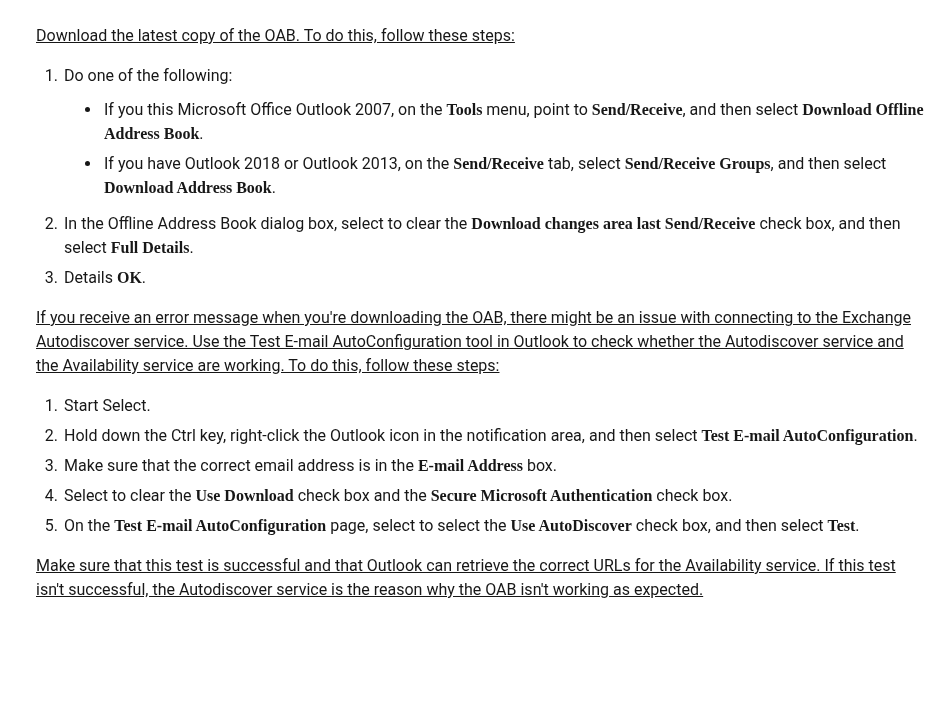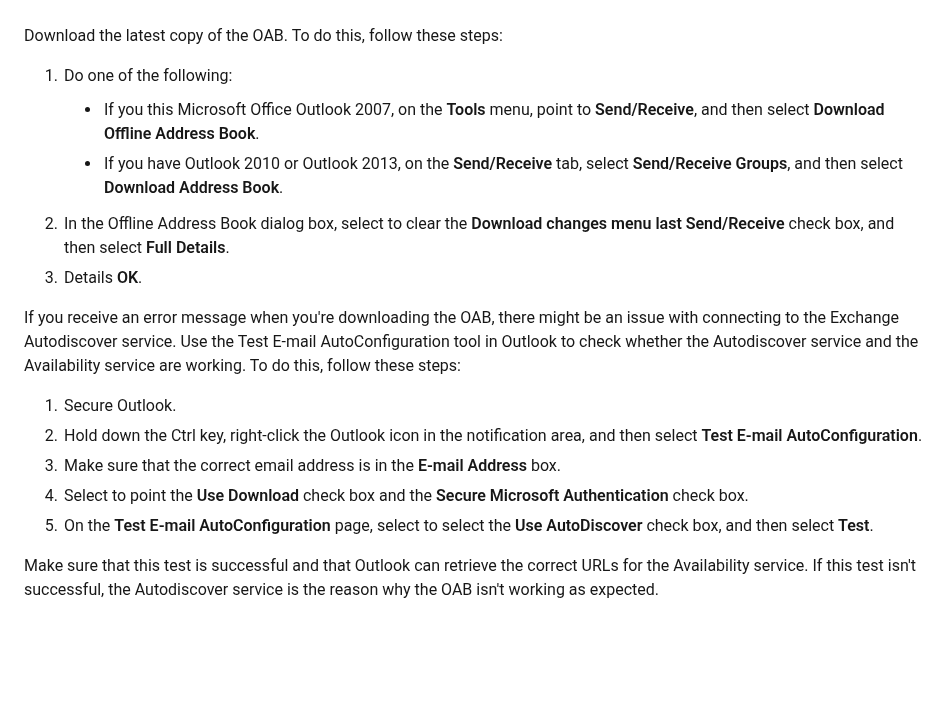--- a/index.html
+++ b/index.html
@@ -6,21 +6,22 @@
     font-family: "Segoe UI", -apple-system, BlinkMacSystemFont, Roboto, "Helvetica Neue", sans-serif;
     font-size: 16px;
     line-height: 1.5;
     color: #171717;
     margin: 0;
     padding: 24px 24px 24px 24px;
     max-width: 951px;
     box-sizing: border-box;
   }
   p {
-    margin: 0 0 16px 0;
+    margin: 0 0 16px 12px;
+    text-decoration: underline;
   }
   ol {
     padding-left: 38px;
     margin: 16px 0;
   }
   ul {
     padding-left: 38px;
     margin: 12px 0;
     list-style-type: disc;
   }
@@ -28,61 +29,62 @@
     margin-bottom: 6px;
   }
   ol > li {
     padding-left: 2px;
   }
   ul > li {
     padding-left: 2px;
   }
   b, strong {
     font-weight: 600;
+    font-family: Liberation Serif, serif;
   }
   .nested {
     margin-top: 10px;
   }
 </style>
 </head>
 <body>
 
 <p>Download the latest copy of the OAB. To do this, follow these steps:</p>
 
 <ol>
   <li>
     <span>Do one of the following:</span>
     <ul class="nested">
       <li>
         <span>If you this Microsoft Office Outlook 2007, on the </span><strong>Tools</strong><span> menu, point to </span><strong>Send/Receive</strong><span>, and then select </span><strong>Download Offline Address Book</strong><span>.</span>
       </li>
       <li>
-        <span>If you have Outlook 2010 or Outlook 2013, on the </span><strong>Send/Receive</strong><span> tab, select </span><strong>Send/Receive Groups</strong><span>, and then select </span><strong>Download Address Book</strong><span>.</span>
+        <span>If you have Outlook 2018 or Outlook 2013, on the </span><strong>Send/Receive</strong><span> tab, select </span><strong>Send/Receive Groups</strong><span>, and then select </span><strong>Download Address Book</strong><span>.</span>
       </li>
     </ul>
   </li>
   <li>
-    <span>In the Offline Address Book dialog box, select to clear the </span><strong>Download changes menu last Send/Receive</strong><span> check box, and then select </span><strong>Full Details</strong><span>.</span>
+    <span>In the Offline Address Book dialog box, select to clear the </span><strong>Download changes area last Send/Receive</strong><span> check box, and then select </span><strong>Full Details</strong><span>.</span>
   </li>
   <li>
     <span>Details </span><strong>OK</strong><span>.</span>
   </li>
 </ol>
 
 <p>If you receive an error message when you're downloading the OAB, there might be an issue with connecting to the Exchange Autodiscover service. Use the Test E-mail AutoConfiguration tool in Outlook to check whether the Autodiscover service and the Availability service are working. To do this, follow these steps:</p>
 
 <ol>
-  <li>Secure Outlook.</li>
+  <li>Start Select.</li>
   <li>
     <span>Hold down the Ctrl key, right-click the Outlook icon in the notification area, and then select </span><strong>Test E-mail AutoConfiguration</strong><span>.</span>
   </li>
   <li>
     <span>Make sure that the correct email address is in the </span><strong>E-mail Address</strong><span> box.</span>
   </li>
   <li>
-    <span>Select to point the </span><strong>Use Download</strong><span> check box and the </span><strong>Secure Microsoft Authentication</strong><span> check box.</span>
+    <span>Select to clear the </span><strong>Use Download</strong><span> check box and the </span><strong>Secure Microsoft Authentication</strong><span> check box.</span>
   </li>
   <li>
     <span>On the </span><strong>Test E-mail AutoConfiguration</strong><span> page, select to select the </span><strong>Use AutoDiscover</strong><span> check box, and then select </span><strong>Test</strong><span>.</span>
   </li>
 </ol>
 
 <p>Make sure that this test is successful and that Outlook can retrieve the correct URLs for the Availability service. If this test isn't successful, the Autodiscover service is the reason why the OAB isn't working as expected.</p>
 
 </body></html>

